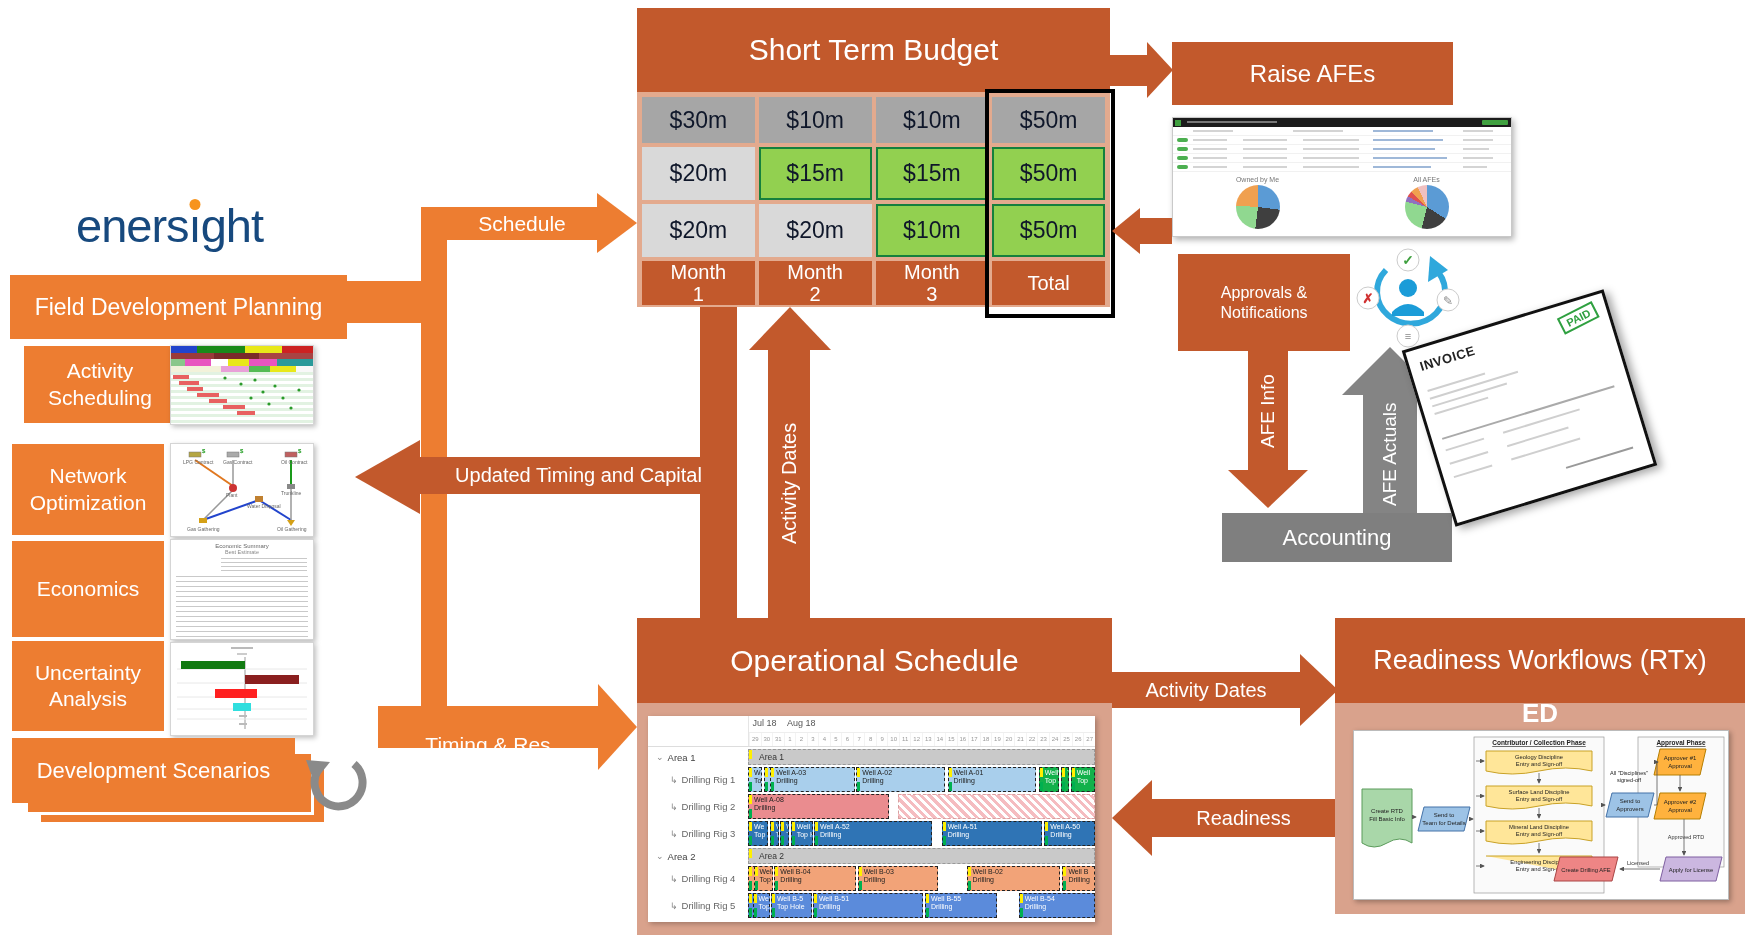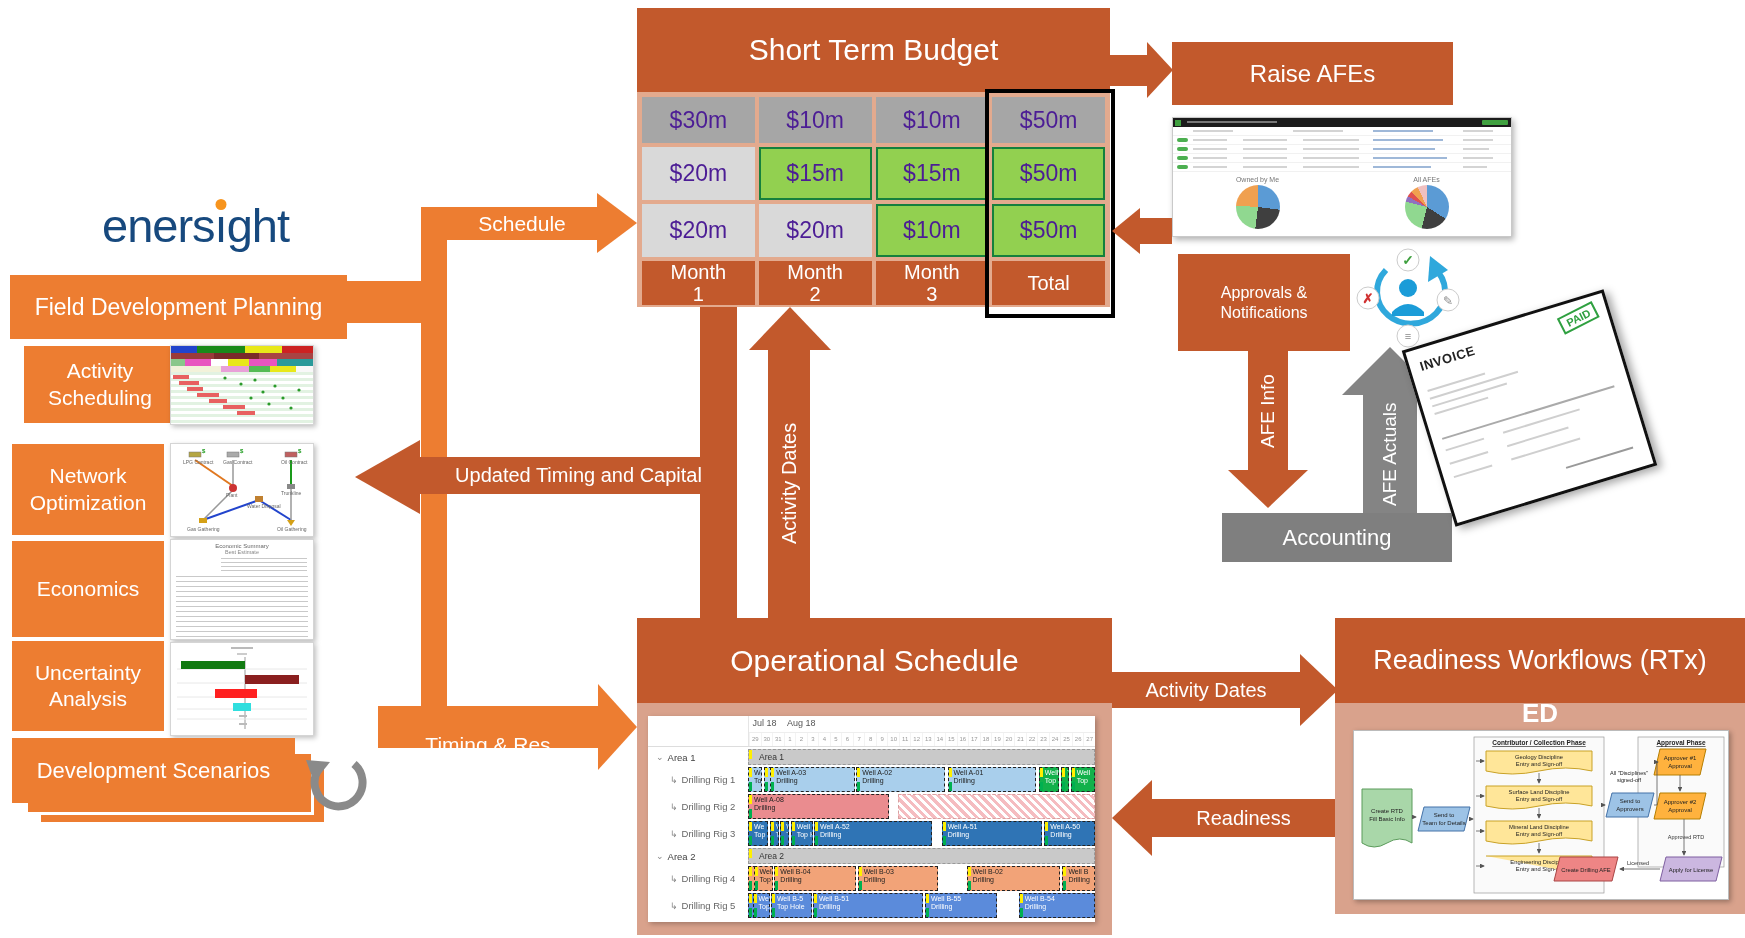--- a/index.html
+++ b/index.html
@@ -2,21 +2,21 @@
 <html><head>
 <meta charset="utf-8">
 <style>
   html,body{margin:0;padding:0;background:#fff;font-family:"Liberation Sans",sans-serif;}
   #canvas{position:relative;width:1745px;height:938px;background:#fff;overflow:hidden;}
   .abs{position:absolute;}
   .box{position:absolute;display:flex;align-items:center;justify-content:center;text-align:center;color:#fff;}
   .orange{background:#ED7D31;}
   .rust{background:#C2592C;}
   
-  #logo{position:absolute;left:76px;top:198px;font-size:47px;color:#17497E;letter-spacing:-1px;font-weight:normal;margin-left:26px;}
+  #logo{position:absolute;left:76px;top:198px;font-size:47px;color:#17497E;letter-spacing:-1px;font-weight:normal;}
   .ichar{position:relative;display:inline-block;}
   .idot{position:absolute;left:50%;transform:translateX(-50%);top:1px;width:11px;height:11px;border-radius:50%;background:#F7941D;}
   
   #fdp{left:10px;top:275px;width:337px;height:64px;font-size:23px;}
   .side-label{position:absolute;left:12px;width:152px;background:#ED7D31;color:#fff;display:flex;align-items:center;justify-content:center;text-align:center;font-size:21px;line-height:1.25;}
   .thumb{position:absolute;left:170px;width:142px;background:#fff;border:1px solid #d5d5d5;box-shadow:2px 2px 5px rgba(0,0,0,.25);overflow:hidden;}
   .strip{width:100%;}
   .ec-title{font-size:6px;color:#666;text-align:center;margin-top:3px;}
   .ec-sub{font-size:5.5px;color:#888;text-align:center;}
   .ec-lines{margin:4px 5px;height:70px;background:repeating-linear-gradient(180deg,#c9c9c9 0 1px,transparent 1px 5px);}
@@ -24,21 +24,21 @@
   .ds-layer{position:absolute;background:#ED7D31;border:3px solid #fff;}
   #ds-main{left:12px;top:738px;width:283px;height:65px;font-size:22px;border:none;}
   
   .shaft{position:absolute;}
   .lbl{position:absolute;color:#fff;text-align:center;}
   .vlabel{position:absolute;writing-mode:vertical-rl;transform:rotate(180deg);display:flex;align-items:center;justify-content:center;color:#fff;}
   .tri{position:absolute;width:0;height:0;}
   
   #budget-head{left:637px;top:8px;width:473px;height:84px;font-size:30px;}
   #budget-bg{position:absolute;left:637px;top:92px;width:473px;height:215px;background:#E3AA8E;box-sizing:border-box;padding:5px;display:grid;grid-template-columns:repeat(4,1fr);grid-template-rows:46px 53px 53px 1fr;gap:4px;}
-  .bcell{display:flex;align-items:center;justify-content:center;font-size:23px;color:#4c1d95;}
+  .bcell{display:flex;align-items:center;justify-content:center;font-size:23px;color:#0f172a;}
   .bcell.dark{background:#A6A6A6;}
   .bcell.light{background:#D9D9D9;}
   .bcell.green{background:#92D050;border:2px solid #15803d;}
   .bfoot{background:#C2592C;color:#fff;font-size:20px;line-height:1.1;display:flex;flex-direction:column;align-items:center;justify-content:center;}
   #total-outline{position:absolute;left:985px;top:89px;width:122px;height:221px;border:4px solid #000;pointer-events:none;}
   
   #afe-shot{position:absolute;left:1172px;top:117px;width:338px;height:118px;background:#fff;border:1px solid #c9c9c9;box-shadow:2px 3px 6px rgba(0,0,0,.3);}
   .as-bar{height:9px;background:#1b1b1b;position:relative;}
   .as-logo{position:absolute;left:2px;top:1.5px;width:6px;height:6px;background:#3FA03F;}
   .as-menu{position:absolute;left:14px;top:3px;width:90px;height:2px;background:#777;}

